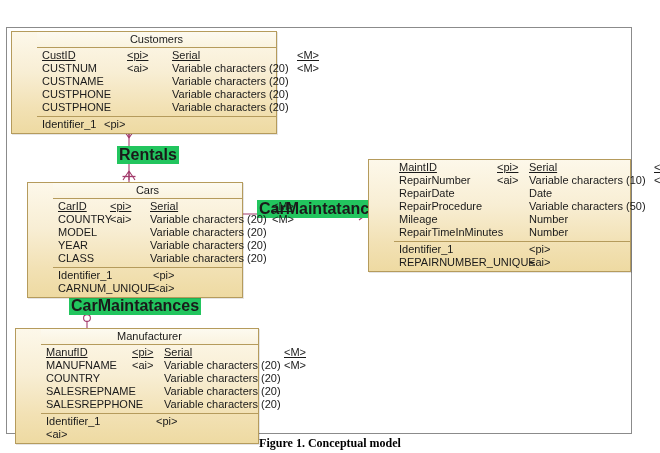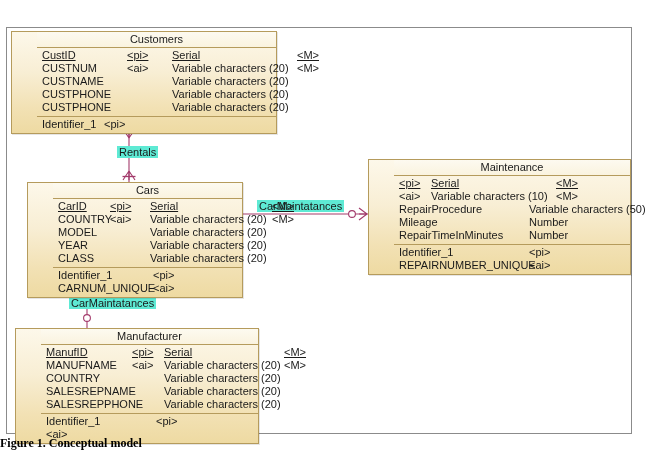--- a/index.html
+++ b/index.html
@@ -25,21 +25,21 @@
     position:absolute;left:6px;top:27px;
     width:626px;height:407px;
     border:1px solid #8b8b8b;
     background:#ffffff;
     box-sizing:border-box;
   }
 
   
   .caption{
     position:absolute;left:0;top:436px;width:660px;
-    text-align:left;
+    text-align:center;
     font-family:"Liberation Serif","DejaVu Serif",serif;
     font-size:12px;font-weight:bold;color:#000;
   }
 
   
   .entity{
     position:absolute;
     border:1px solid #b59b5c;
     box-sizing:border-box;
     background:linear-gradient(to bottom,#fcf6e4 0%,#f7ecd0 35%,#f1df b0 70%,#eed9a4 100%);
@@ -69,24 +69,25 @@
     padding-left:5px;
     box-sizing:border-box;
   }
   .c-name{flex:0 0 auto;}
   .c-key{flex:0 0 auto;text-align:left;}
   .c-type{flex:0 0 auto;}
   .c-mand{flex:0 0 auto;}
   .u{text-decoration:underline;}
   .rel-label{
     position:absolute;
-    font-size:11px;color:#1a1a1a;
-    background:#5eead4;
+    font-size:16px;color:#1a1a1a;
+    background:#22c55e;
     white-space:nowrap;
     padding:0 2px;
+    font-weight:bold;
   }
   .connsvg{position:absolute;left:0;top:0;width:626px;height:407px;overflow:visible;pointer-events:none;}
 </style>
 </head>
 <body>
 
 <div id="root">
 
 
   <div class="frame">
@@ -203,31 +204,38 @@
           <span class="c-key">&lt;pi&gt;</span>
         </div>
         <div class="row">
           <span class="c-name" style="width:95px">CARNUM_UNIQUE</span>
           <span class="c-key">&lt;ai&gt;</span>
         </div>
       </div>
     </div>
 
     <div class="entity" style="left:361px;top:131px;width:263px;">
-      <div class="ent-title">Maintenance</div>
       <div class="ent-attrs">
         <div class="row">
+          <span class="c-name u" style="width:98px">MaintID</span>
           <span class="c-key u" style="width:32px">&lt;pi&gt;</span>
           <span class="c-type u" style="width:125px">Serial</span>
           <span class="c-mand u">&lt;M&gt;</span>
         </div>
         <div class="row">
+          <span class="c-name" style="width:98px">RepairNumber</span>
           <span class="c-key" style="width:32px">&lt;ai&gt;</span>
           <span class="c-type" style="width:125px">Variable characters (10)</span>
           <span class="c-mand">&lt;M&gt;</span>
+        </div>
+        <div class="row">
+          <span class="c-name" style="width:98px">RepairDate</span>
+          <span class="c-key" style="width:32px"></span>
+          <span class="c-type" style="width:125px">Date</span>
+          <span class="c-mand"></span>
         </div>
         <div class="row">
           <span class="c-name" style="width:98px">RepairProcedure</span>
           <span class="c-key" style="width:32px"></span>
           <span class="c-type" style="width:125px">Variable characters (50)</span>
           <span class="c-mand"></span>
         </div>
         <div class="row">
           <span class="c-name" style="width:98px">Mileage</span>
           <span class="c-key" style="width:32px"></span>

